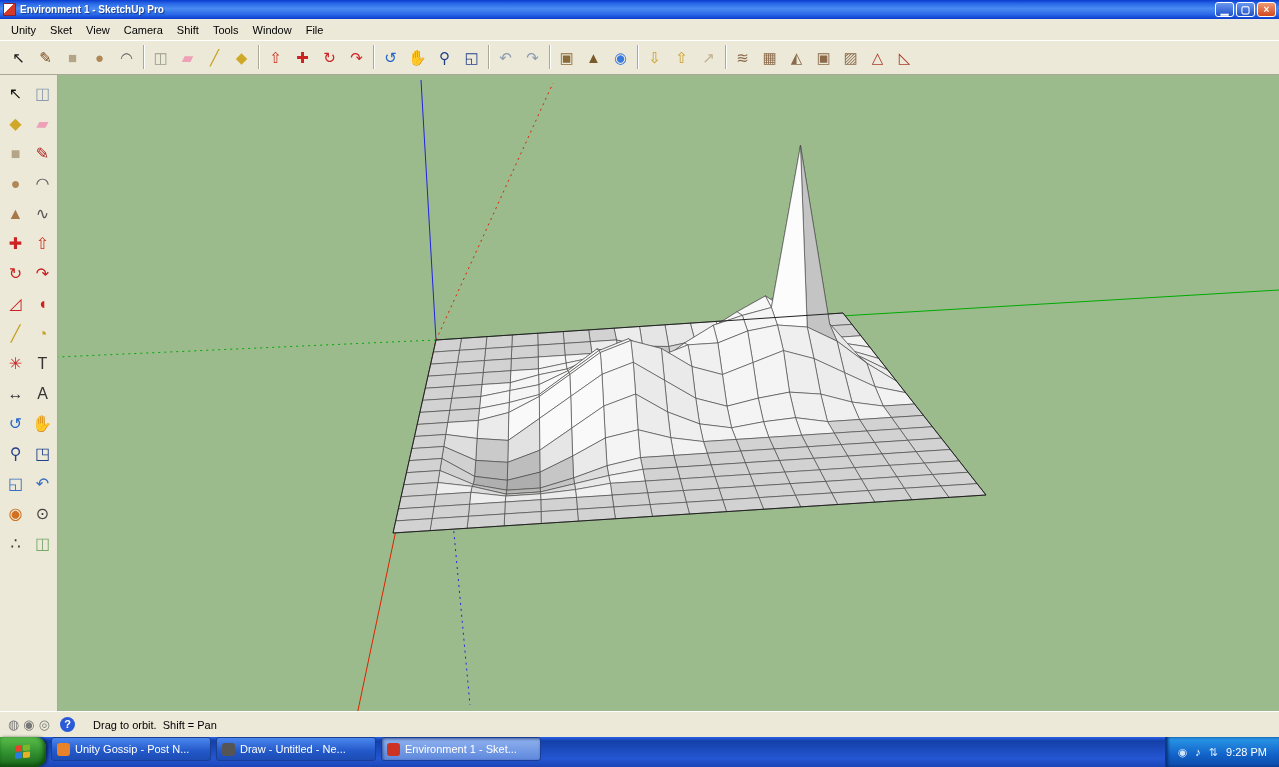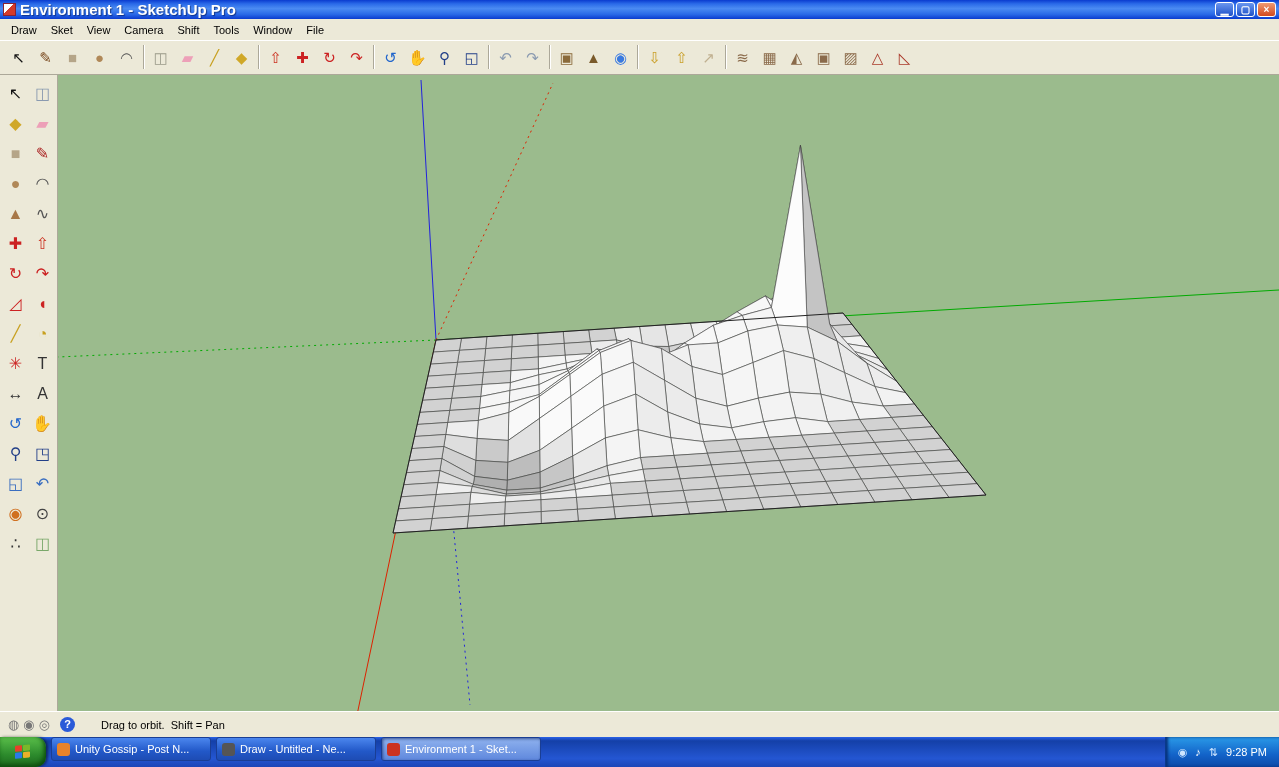--- a/index.html
+++ b/index.html
@@ -3,21 +3,21 @@
 <meta charset="utf-8">
 <style>
   html,body{margin:0;padding:0;background:#555;}
   *{box-sizing:border-box;}
   .screen{position:relative;width:1279px;height:767px;overflow:hidden;
     font-family:"Liberation Sans", sans-serif;background:#ece9d8;user-select:none;}
   
   .titlebar{height:19px;display:flex;align-items:center;padding:0 3px;gap:4px;
     background:linear-gradient(180deg,#0a3bcf,#2a6ae8 20%,#4a8af2 45%,#2a6ae8 75%,#0a3bcf);}
   .app-icon{width:13px;height:13px;background:linear-gradient(135deg,#fff 45%,#d43a2a 45%);border:1px solid #823;flex:none;}
-  .title{color:#fff;font-weight:bold;font-size:15px;text-shadow:1px 1px 1px rgba(0,20,80,.6);flex:1;white-space:nowrap;}
+  .title{color:#fff;font-weight:bold;font-size:10px;text-shadow:1px 1px 1px rgba(0,20,80,.6);flex:1;white-space:nowrap;}
   .winbtns{display:flex;gap:2px;}
   .wb{width:19px;height:15px;border:1px solid #fff;border-radius:3px;color:#fff;font-size:10px;
     line-height:13px;text-align:center;font-weight:bold;padding:0;}
   .wb.min,.wb.max{background:linear-gradient(#6a96ef,#1e51c8);}
   .wb.close{background:linear-gradient(#ef9a72,#d2491e);}
   
   .menubar{height:21px;display:flex;align-items:center;padding:0 4px;background:#ece9d8;font-size:11px;color:#000;}
   .menu-item{padding:3px 7px;}
   
   .toolbar{height:35px;display:flex;align-items:center;padding:0 5px;background:#ece9d8;
@@ -32,21 +32,21 @@
   .lefttools .tool{width:27px;height:30px;font-size:16px;}
   
   #viewport{position:relative;flex:1;overflow:hidden;}
   #terrain-svg{position:absolute;left:0;top:0;}
   
   .statusbar{height:26px;display:flex;align-items:center;background:#ece9d8;border-top:1px solid #fff;
     box-shadow:0 -1px 0 #aca899;padding:0 8px;font-size:11px;gap:5px;color:#000;}
   .sicon{font-size:13px;display:flex;align-items:center;}
   .help{width:15px;height:15px;border-radius:50%;background:#2a5ad8;color:#fff;font-weight:bold;
     font-size:11px;text-align:center;line-height:15px;margin:0 5px;flex:none;}
-  .hint{margin-left:16px;white-space:pre;}
+  .hint{margin-left:8px;white-space:pre;}
   .meas{margin-left:auto;display:flex;align-items:center;gap:9px;border-left:1px solid #aca899;
     box-shadow:-1px 0 0 #fff;padding-left:12px;height:100%;margin-right:110px;}
   .meas-box{width:112px;height:17px;background:#fff;border:1px solid #7f9db9;}
   
   .taskbar{height:39px;display:flex;align-items:flex-start;
     background:linear-gradient(180deg,#2a62e8,#1440a8 10%,#2456d2 55%,#12349a);}
   .start{height:30px;width:46px;flex:none;border:none;border-radius:0 10px 10px 0;
     background:linear-gradient(180deg,#5abf4a,#2c8a2c 60%,#1e6a1e);display:flex;align-items:center;
     justify-content:center;box-shadow:inset -2px -2px 5px #0a4a0a,2px 0 3px rgba(0,0,0,.5);}
   .flag{width:17px;height:15px;display:grid;grid-template-columns:7px 7px;grid-template-rows:6px 6px;
@@ -75,21 +75,21 @@
     <span class="title">Environment 1 - SketchUp Pro</span>
     <span class="winbtns">
       <button class="wb min">▁</button>
       <button class="wb max">▢</button>
       <button class="wb close">×</button>
     </span>
   </div>
 
   <div class="menubar">
 
-  <span class="menu-item">Draw</span>
+  <span class="menu-item">Unity</span>
       <span class="menu-item">Sket</span>
       <span class="menu-item">View</span>
       <span class="menu-item">Camera</span>
       <span class="menu-item">Shift</span>
       <span class="menu-item">Tools</span>
       <span class="menu-item">Window</span>
       <span class="menu-item">File</span>
     </div>
 
   <div class="toolbar">

